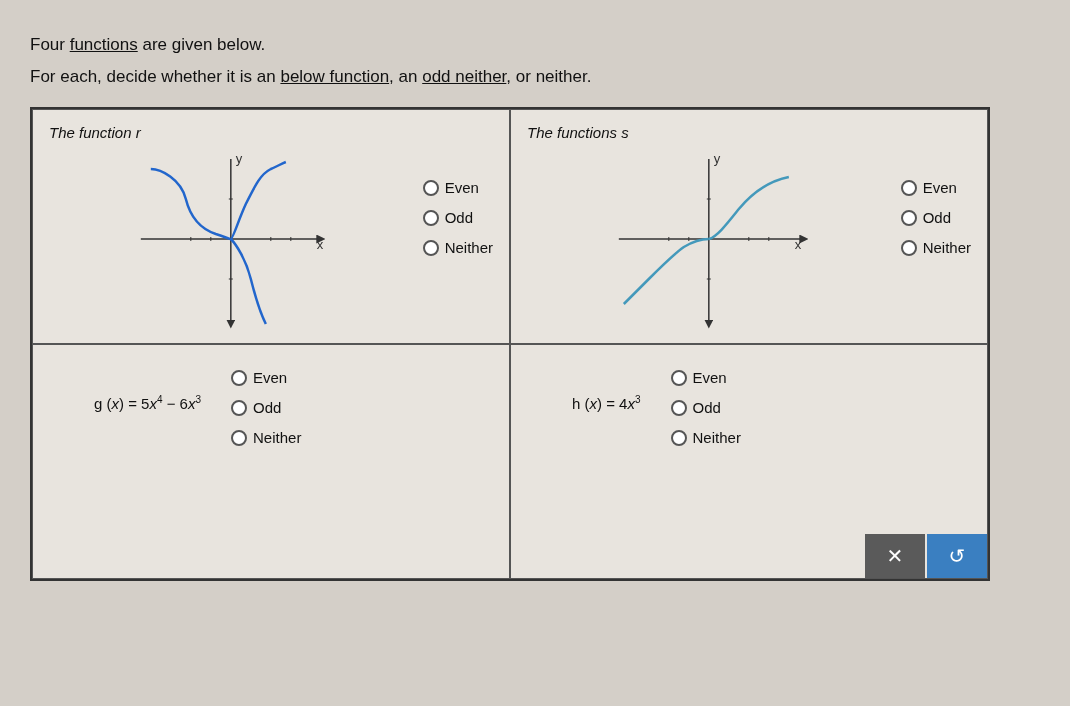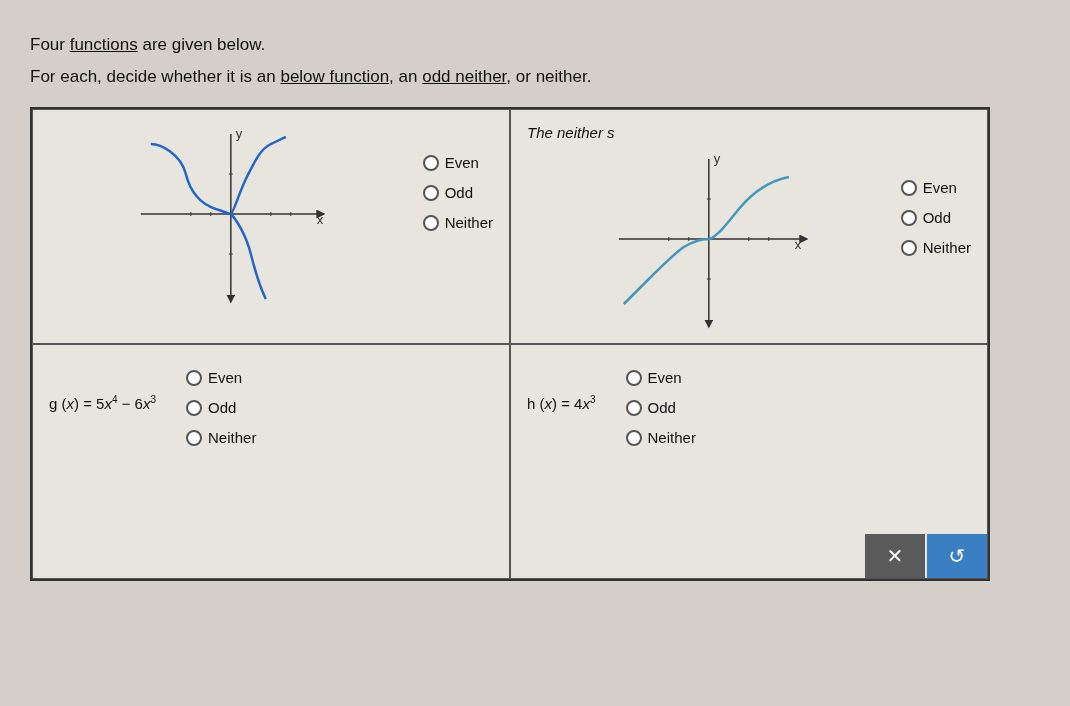--- a/index.html
+++ b/index.html
@@ -74,20 +74,21 @@
       border-radius: 50%;
       border: 2px solid #555;
       background: white;
       flex-shrink: 0;
       display: inline-block;
     }
     .formula-text {
       font-size: 15px;
       color: #111;
       margin-bottom: 10px;
+      margin-left: 45px;
     }
     
     .graph-svg {
       width: 100%;
       height: 180px;
     }
     
     .bottom-buttons {
       position: absolute;
       bottom: 0;
@@ -134,20 +135,21 @@
   <div class="header-text">
     Four <span class="underline">functions</span> are given below.
   </div>
   <div class="header-text">
     For each, decide whether it is an <span class="underline">below function</span>, an <span class="underline">odd neither</span>, or neither.
   </div>
 
   <div class="main-grid">
 
     <div class="cell">
+      <div class="cell-title">The function r</div>
       <div class="cell-content">
         <div class="graph-area">
           <svg class="graph-svg" viewBox="0 0 200 180">
 
             <line x1="10" y1="90" x2="190" y2="90" stroke="#333" stroke-width="1.5" marker-end="url(#arr)"></line>
             <line x1="100" y1="10" x2="100" y2="175" stroke="#333" stroke-width="1.5" marker-end="url(#arru)"></line>
             <defs>
               <marker id="arr" markerWidth="6" markerHeight="6" refX="3" refY="3" orient="auto">
                 <path d="M0,0 L6,3 L0,6 Z" fill="#333"></path>
               </marker>
@@ -185,21 +187,21 @@
           </label>
           <label class="radio-item">
             <span class="radio-circle"></span>
             <span>Neither</span>
           </label>
         </div>
       </div>
     </div>
 
     <div class="cell">
-      <div class="cell-title">The neither s</div>
+      <div class="cell-title">The functions s</div>
       <div class="cell-content">
         <div class="graph-area">
           <svg class="graph-svg" viewBox="0 0 200 180">
             <defs>
               <marker id="arr2" markerWidth="6" markerHeight="6" refX="3" refY="3" orient="auto">
                 <path d="M0,0 L6,3 L0,6 Z" fill="#333"></path>
               </marker>
               <marker id="arru2" markerWidth="6" markerHeight="6" refX="3" refY="3" orient="auto">
                 <path d="M0,0 L6,3 L0,6 Z" fill="#333"></path>
               </marker>

